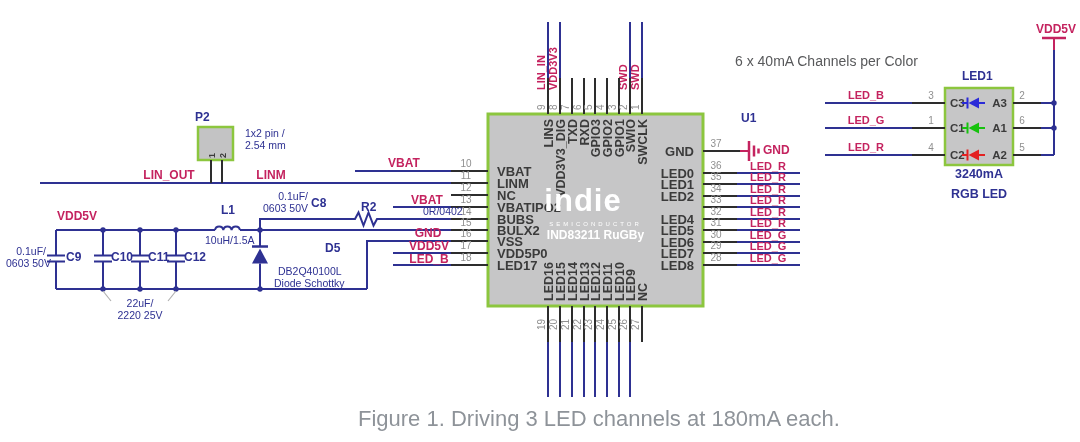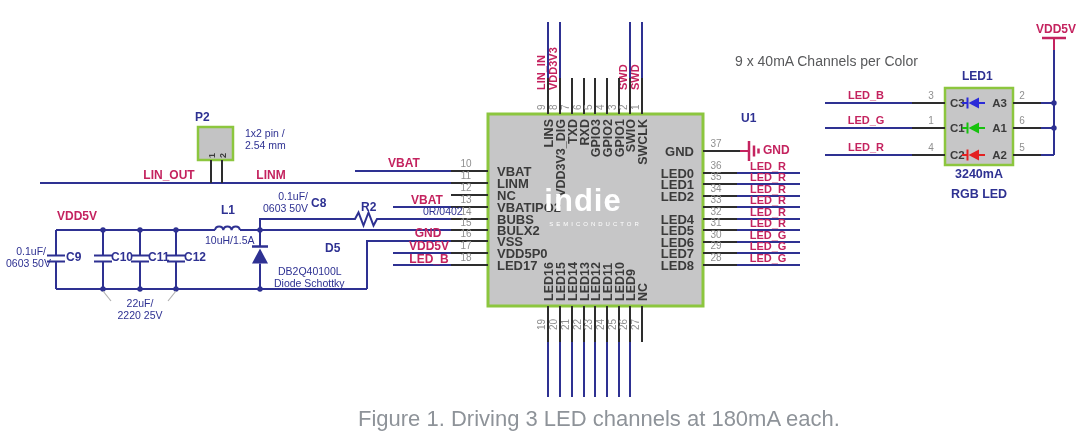--- a/index.html
+++ b/index.html
@@ -313,23 +313,24 @@
   <div class="lbl net ctr" style="left:231px;top:169px;width:80px;">LINM</div>
   <div class="lbl net ctr" style="left:364px;top:157px;width:80px;">VBAT</div>
   <div class="lbl net ctr" style="left:387px;top:194px;width:80px;">VBAT</div>
   <div class="lbl net ctr" style="left:388px;top:227px;width:80px;">GND</div>
   <div class="lbl net ctr" style="left:389px;top:240px;width:80px;">VDD5V</div>
   <div class="lbl net ctr" style="left:389px;top:253px;width:80px;">LED_B</div>
 
   <div class="lbl ref" style="left:741px;top:112px;">U1</div>
   <div class="lbl logo" style="left:488px;top:184px;width:190px;">indie</div>
   <div class="lbl logosub" style="left:488px;top:221px;width:215px;">SEMICONDUCTOR</div>
+  <div class="lbl logopart" style="left:488px;top:229px;width:215px;text-align:center;">IND83211 RuGBy</div>
 
   <div class="lbl net" style="left:763px;top:144px;font-size:12px;">GND</div>
-  <div class="lbl note" style="left:735px;top:54px;">9 x 40mA Channels per Color</div>
+  <div class="lbl note" style="left:735px;top:54px;">6 x 40mA Channels per Color</div>
 
   <div class="lbl ref" style="left:962px;top:70px;">LED1</div>
   <div class="lbl net" style="left:1036px;top:23px;">VDD5V</div>
   <div class="lbl ref ctr" style="left:944px;top:168px;width:70px;font-size:12.5px;">3240mA</div>
   <div class="lbl ref ctr" style="left:944px;top:188px;width:70px;font-size:12.5px;">RGB LED</div>
 
   <div class="lbl caption" style="left:358px;top:407px;">Figure 1. Driving 3 LED channels at 180mA each.</div>
 </div>
 
 </body></html>

